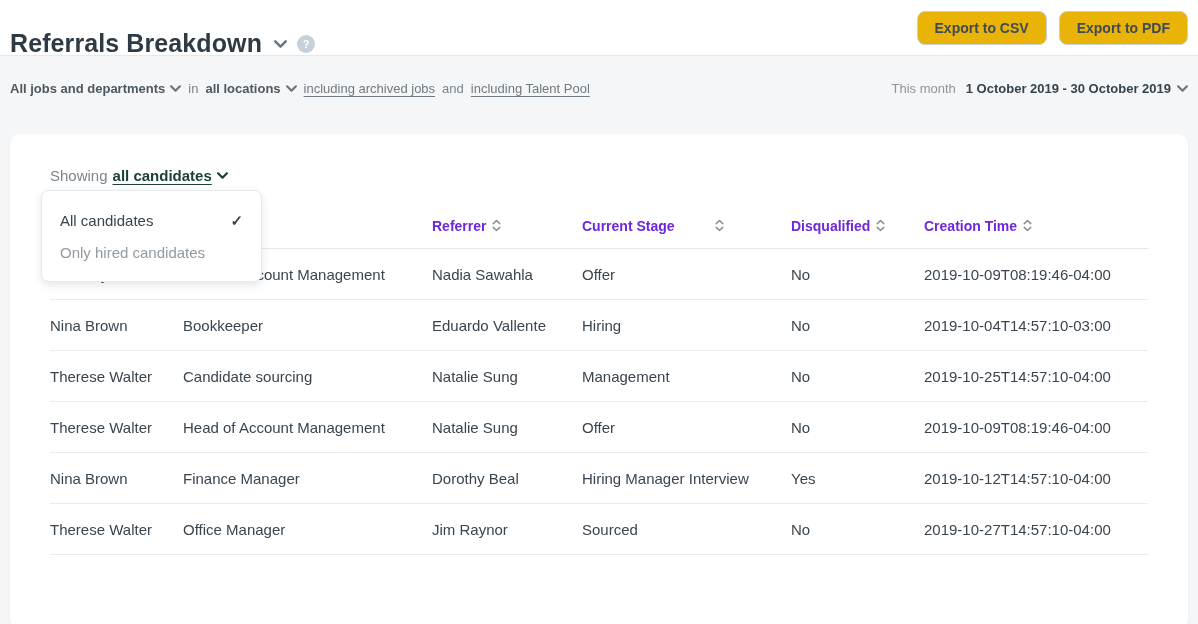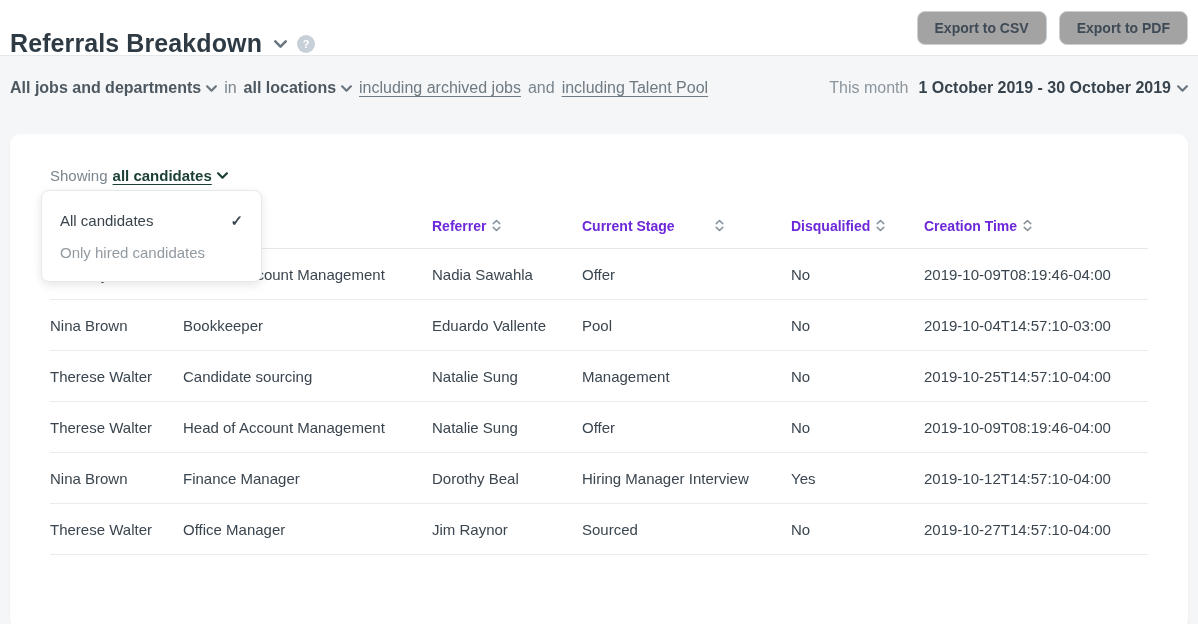--- a/index.html
+++ b/index.html
@@ -9,27 +9,27 @@
   
   .topbar { height:56px; background:#ffffff; border-bottom:1px solid #e4e8eb;
     display:flex; align-items:center; justify-content:space-between; padding:0 10px; }
   .title-group { display:flex; align-items:center; gap:10px;margin-top:32px; }
   .page-title { font-size:25px; font-weight:600; color:#2e3a44; letter-spacing:.1px; }
   .chev { stroke:#6a7680; stroke-width:2; fill:none; stroke-linecap:round; stroke-linejoin:round; }
   .title-chev { width:13px; height:8px; margin-left:2px; }
   .help-icon { width:18px; height:18px; border-radius:50%; background:#c7d0d8; color:#ffffff;
     font-size:11px; font-weight:700; display:flex; align-items:center; justify-content:center; }
   .btn-group { display:flex; gap:12px; }
-  .btn { background:#a3a3a3; border:1px solid #c8d0d6; border-radius:8px; height:34px;
+  .btn { background:#eab308; border:1px solid #c8d0d6; border-radius:8px; height:34px;
     padding:0 17px; font-size:14px; font-weight:700; color:#3e4a55; display:flex;
     align-items:center; cursor:pointer; font-family:"Liberation Sans", sans-serif; }
 
   
   .filterbar { height:64px; display:flex; align-items:center; justify-content:space-between;
-    padding:0 10px; font-size:16px;text-align:right; }
+    padding:0 10px; font-size:13px;text-align:right; }
   .filter-left { display:flex; align-items:center; gap:7px; }
   .f-bold { font-weight:700; color:#4d5861; display:flex; align-items:center; gap:5px; }
   .f-muted { color:#7b858d; }
   .f-link { color:#6f7a82; text-decoration:underline; text-underline-offset:3px; cursor:pointer; }
   .small-chev { width:11px; height:7px; }
   .filter-right { display:flex; align-items:center; gap:10px; }
   .period-label { color:#8c959c; }
   .date-range { font-weight:700; color:#37434d; display:flex; align-items:center; gap:6px; }
 
   
@@ -174,21 +174,21 @@
           <div class="td c1">Head of Account Management</div>
           <div class="td c2">Nadia Sawahla</div>
           <div class="td c3">Offer</div>
           <div class="td c4">No</div>
           <div class="td c5">2019-10-09T08:19:46-04:00</div>
         </div>
         <div class="tr">
           <div class="td c0">Nina Brown</div>
           <div class="td c1">Bookkeeper</div>
           <div class="td c2">Eduardo Vallente</div>
-          <div class="td c3">Pool</div>
+          <div class="td c3">Hiring</div>
           <div class="td c4">No</div>
           <div class="td c5">2019-10-04T14:57:10-03:00</div>
         </div>
         <div class="tr">
           <div class="td c0">Therese Walter</div>
           <div class="td c1">Candidate sourcing</div>
           <div class="td c2">Natalie Sung</div>
           <div class="td c3">Management</div>
           <div class="td c4">No</div>
           <div class="td c5">2019-10-25T14:57:10-04:00</div>

